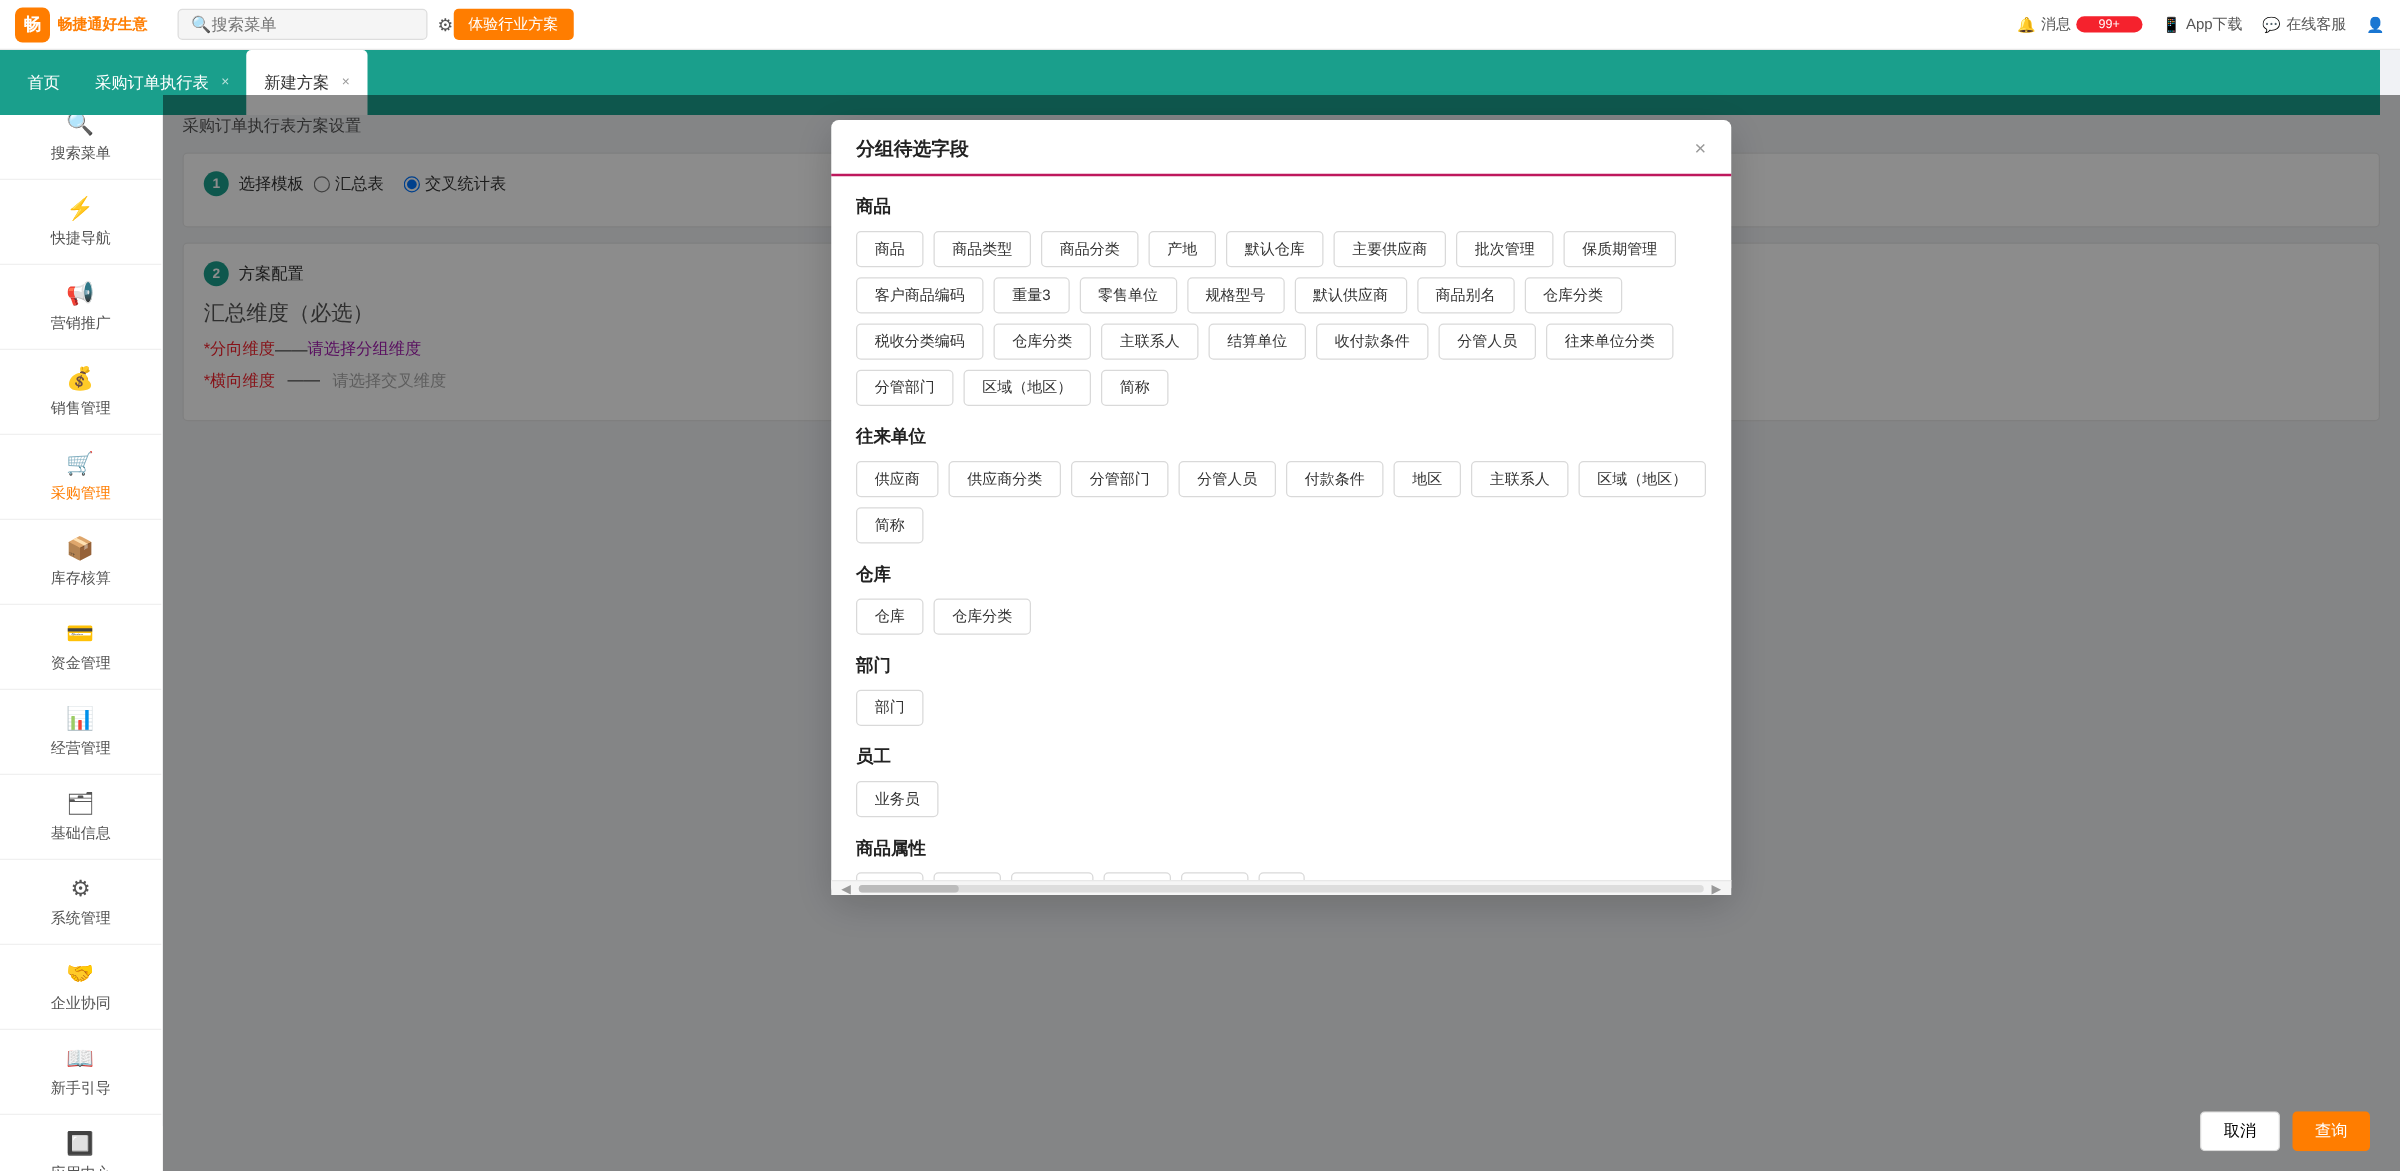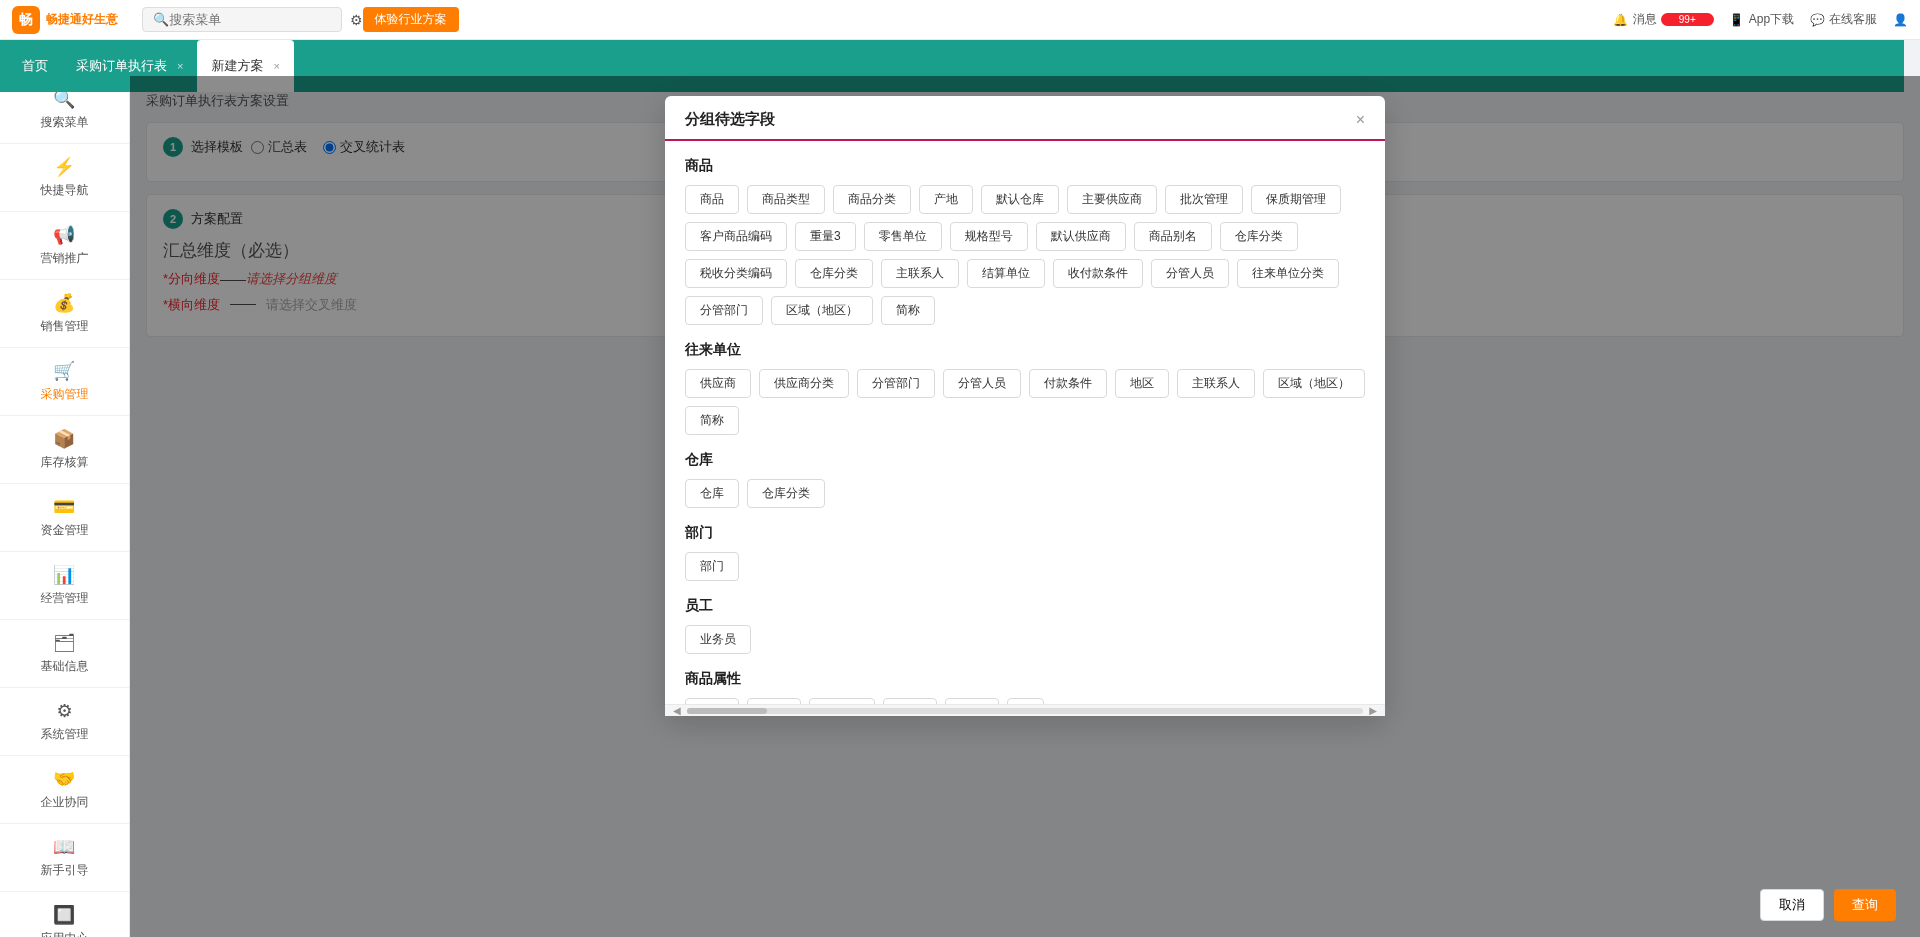--- a/index.html
+++ b/index.html
@@ -361,21 +361,21 @@
   </div>
   <div class="section-card">
     <div class="section-label">
       <div class="step-badge">2</div>
       <span>方案配置</span>
     </div>
     <div style="font-size:17px;color:#555;margin-bottom:8px;">汇总维度（必选）</div>
     <div style="display:flex;align-items:center;margin-bottom:8px;">
       <span style="color:#f5222d;">*分向维度</span>
       <span>——</span>
-      <span style="color:#ef4444;font-style:italic;">请选择分组维度</span>
+      <span style="color:#a21caf;">请选择分组维度</span>
     </div>
     <div style="display:flex;align-items:flex-start;gap:10px;margin-bottom:8px;">
       <span style="color:#f5222d;">*横向维度</span>
       <span>——</span>
       <span style="color:#aaa;">请选择交叉维度</span>
     </div>
   </div>
 </div>
 
 <div class="modal-overlay">

